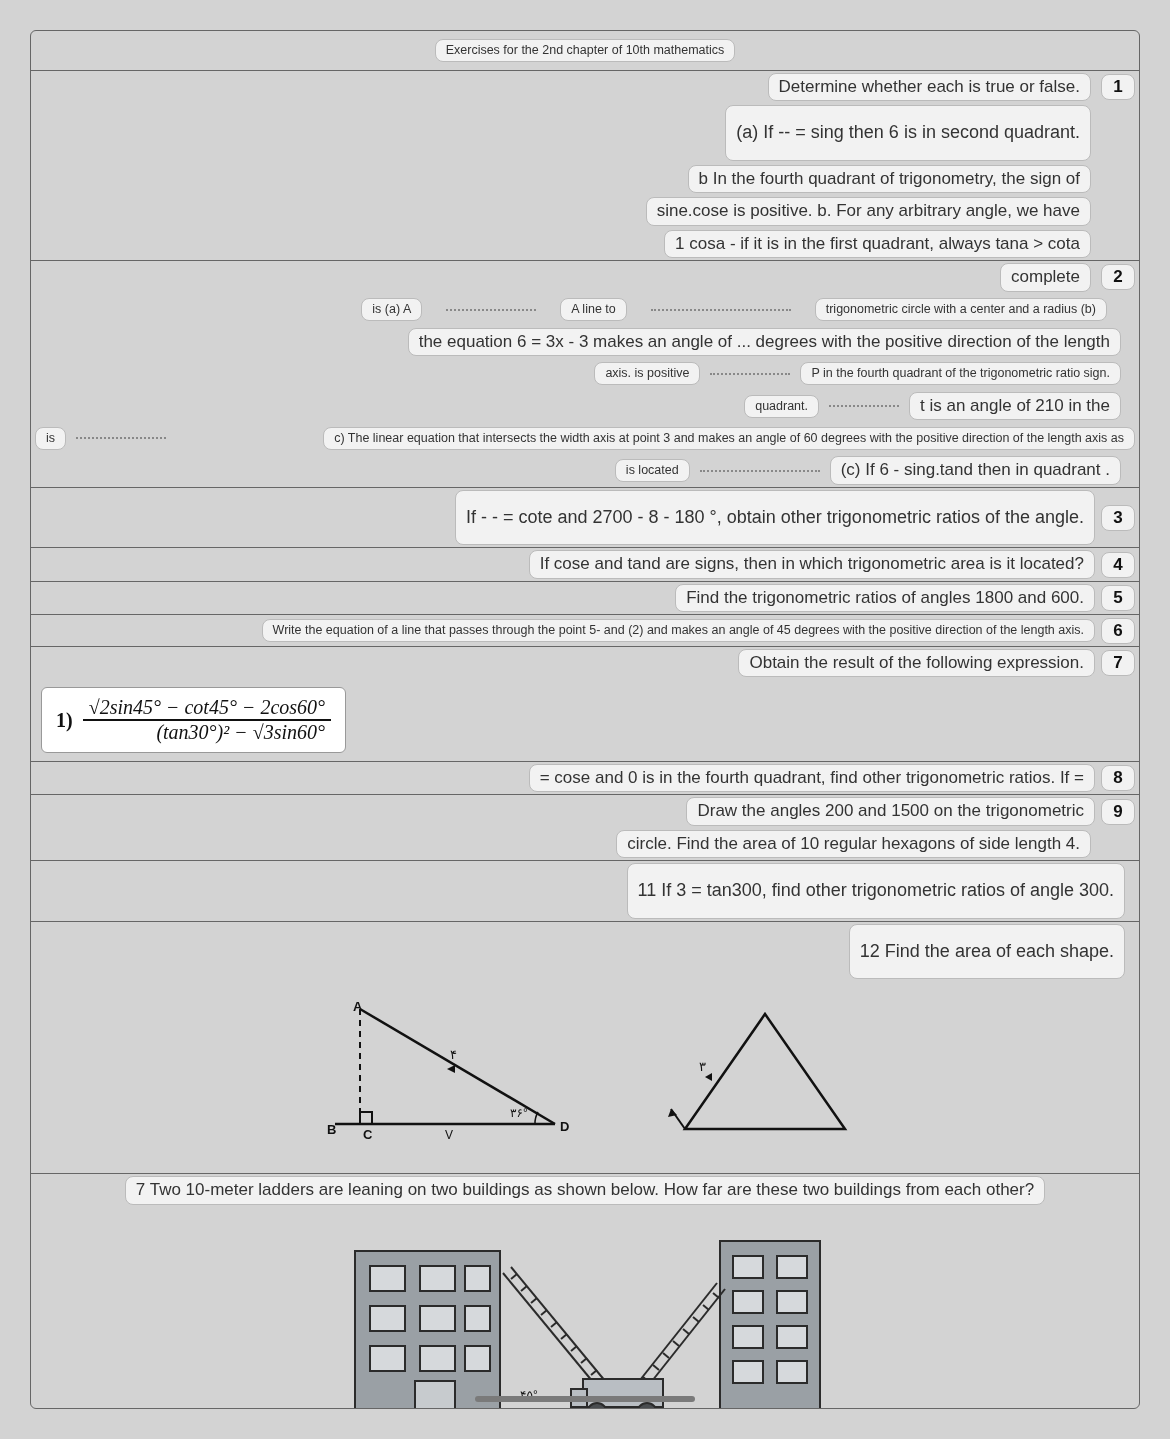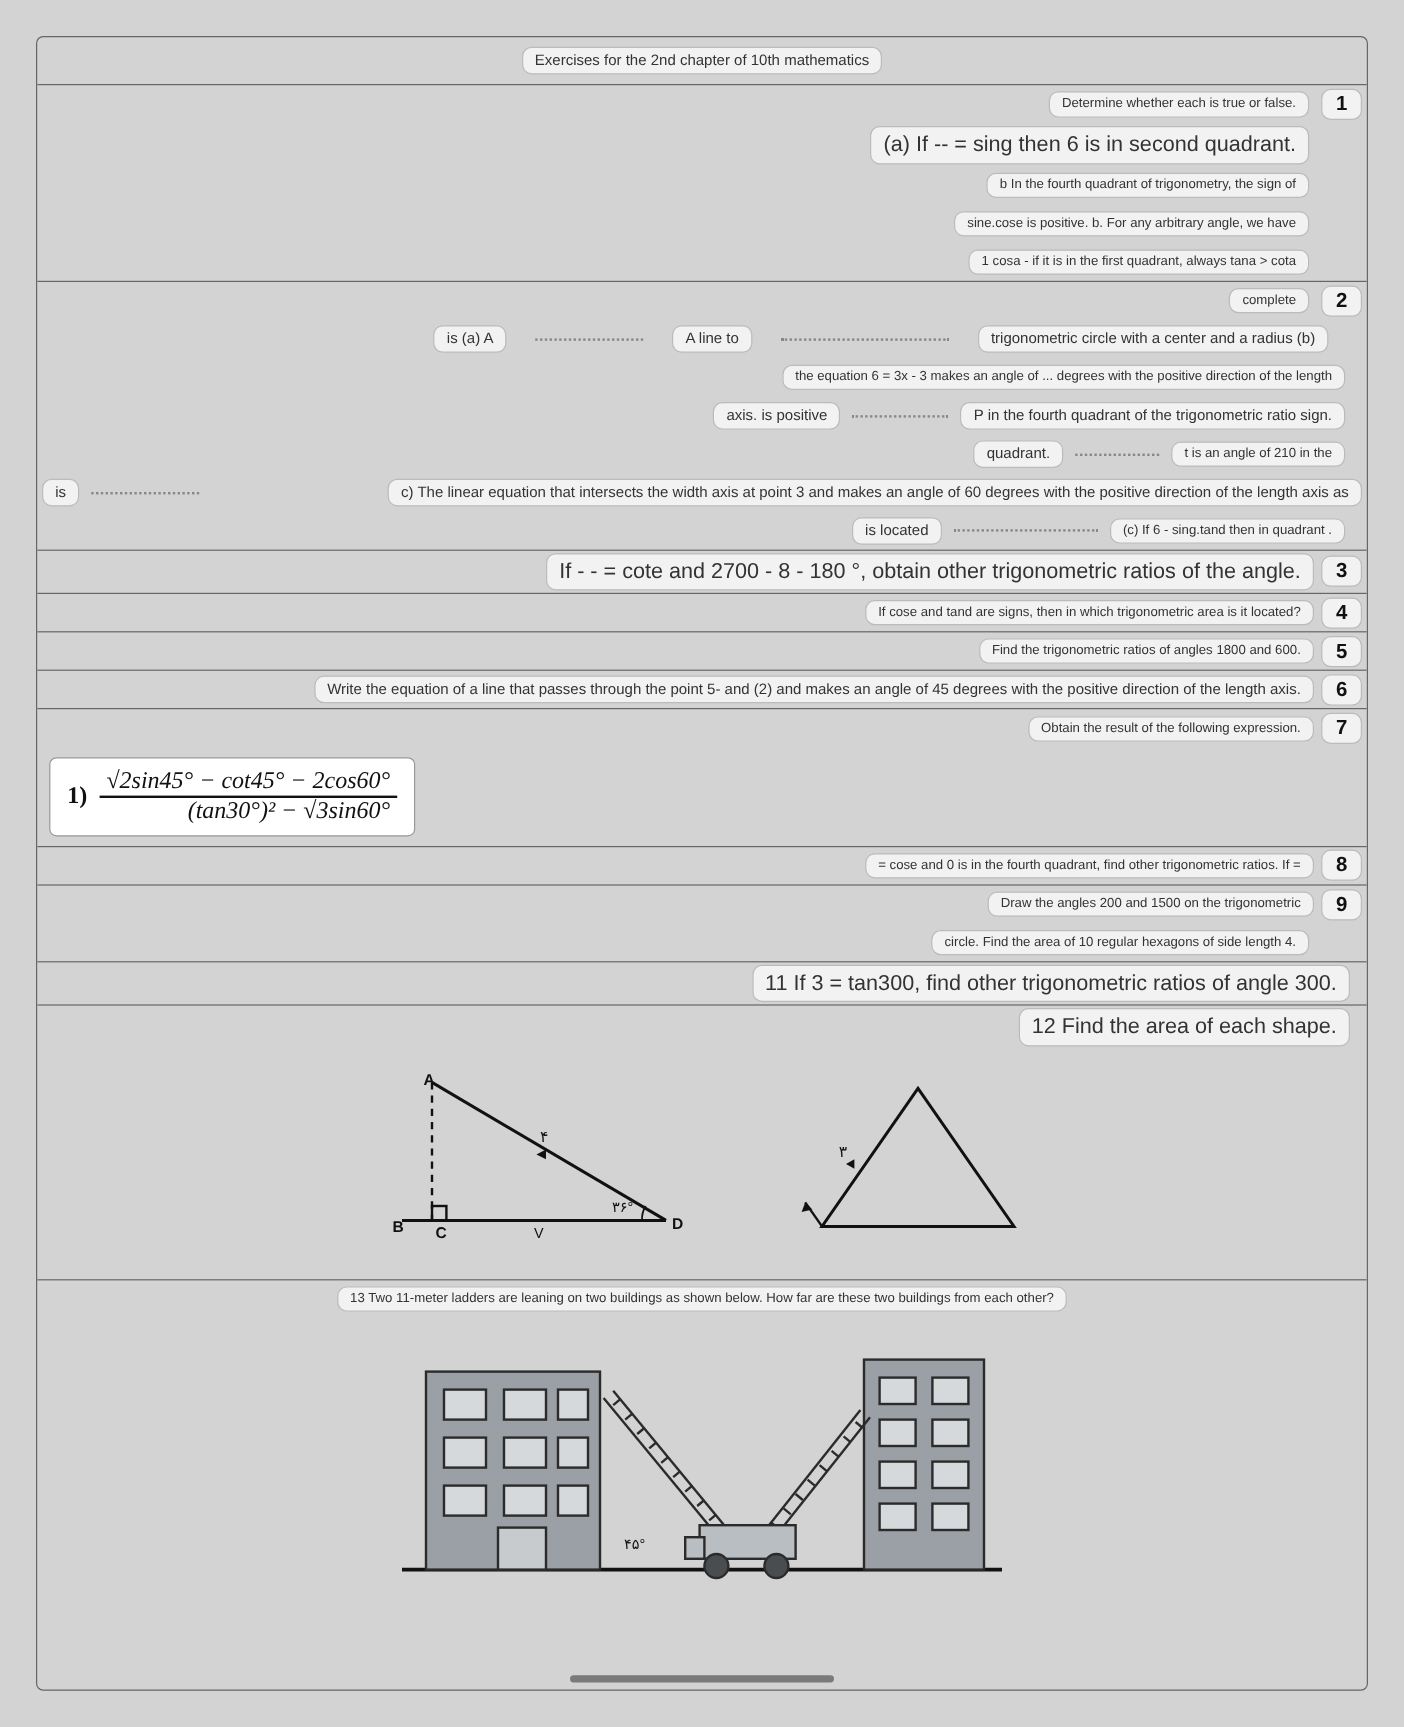--- a/index.html
+++ b/index.html
@@ -19,22 +19,22 @@
     position: relative;
     overflow: hidden;
   }
   .title-row {
     display:flex;justify-content:center;border-bottom:1px solid #666;height:40px;align-items:center;
   }
   .chip {
     display:inline-flex;align-items:center;background:#f2f2f2;border:1px solid #bbb;border-radius:8px;
     padding:3px 10px;font-size:13px;color:#222;line-height:1.2;white-space:nowrap;
   }
-  .chip.big { font-size:18px;color:#333;padding:4px 10px;}
-  .chip.med { font-size:11px;color:#333;padding:3px 10px;}
+  .chip.big { font-size:18px;color:#333;padding:16px 10px;}
+  .chip.med { font-size:17px;color:#333;padding:3px 10px;}
   .chip.sm  { font-size:12.5px;color:#333;}
   .row {
     border-bottom:1px solid #666;display:flex;align-items:center;justify-content:flex-end;
     padding:2px 4px;min-height:32px;gap:6px;flex-wrap:wrap;
   }
   .row.left { justify-content:flex-start;}
   .row.nb { border-bottom:none;}
   .num {
     background:#f2f2f2;border:1px solid #bbb;border-radius:8px;
     width:34px;height:26px;display:flex;align-items:center;justify-content:center;
@@ -210,21 +210,21 @@
         <polygon points="100,15 20,130 180,130" fill="none" stroke="#111" stroke-width="2.5"></polygon>
         <line x1="20" y1="130" x2="6" y2="110" stroke="#111" stroke-width="2"></line>
         <polygon points="6,110 3,118 12,116" fill="#111"></polygon>
         <text x="34" y="72" font-size="13" fill="#111">۳</text>
         <polygon points="40,78 47,74 47,82" fill="#111"></polygon>
       </svg>
     </div>
   </div>
 
   <div class="row nb" style="justify-content:center;">
-    <span class="chip med">13 Two 11-meter ladders are leaning on two buildings as shown below. How far are these two buildings from each other?</span>
+    <span class="chip med">7 Two 10-meter ladders are leaning on two buildings as shown below. How far are these two buildings from each other?</span>
   </div>
   <div class="ladder-row">
     <svg width="520" height="210" viewBox="0 0 520 210">
       <line x1="10" y1="195" x2="510" y2="195" stroke="#111" stroke-width="3"></line>
 
       <g fill="#9aa0a5" stroke="#2b2b2b" stroke-width="2">
         <rect x="30" y="30" width="145" height="165"></rect>
         <rect x="45" y="45" width="35" height="25" fill="#d6d9dc"></rect>
           <rect x="95" y="45" width="35" height="25" fill="#d6d9dc"></rect>
           <rect x="140" y="45" width="25" height="25" fill="#d6d9dc"></rect>

